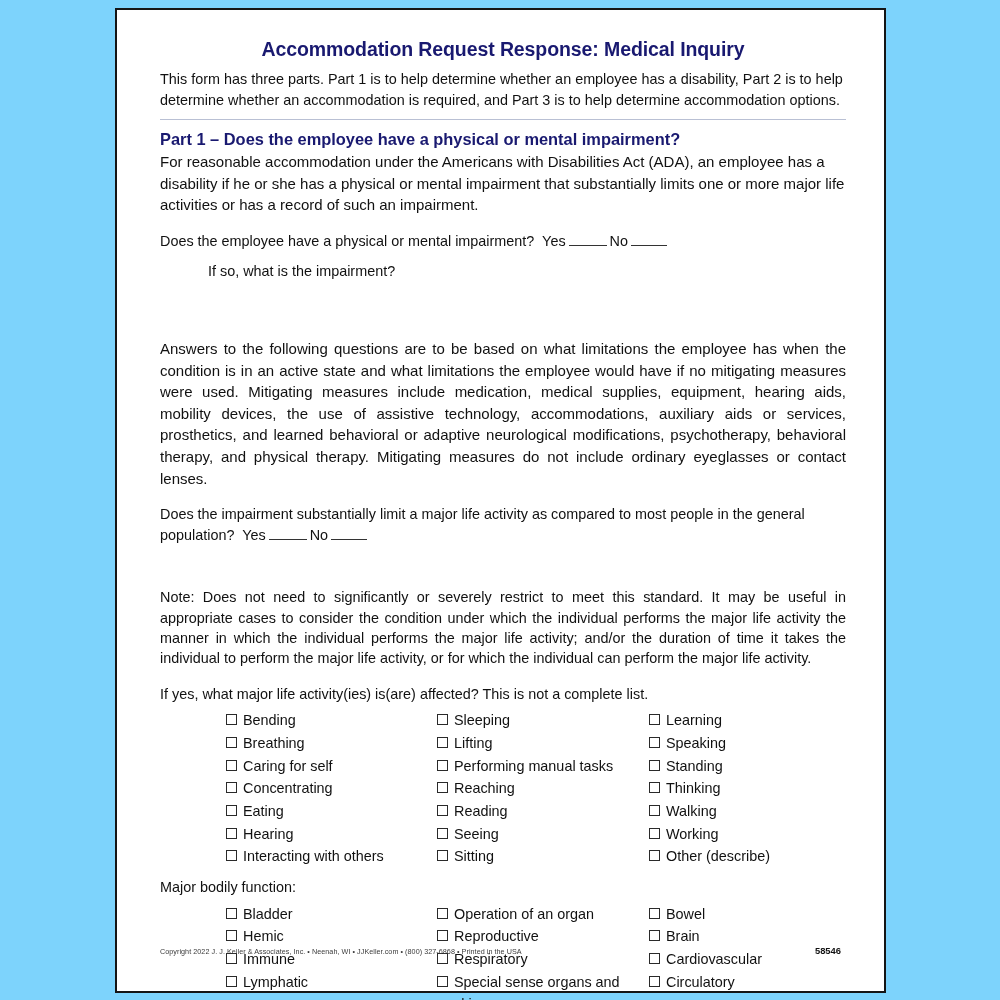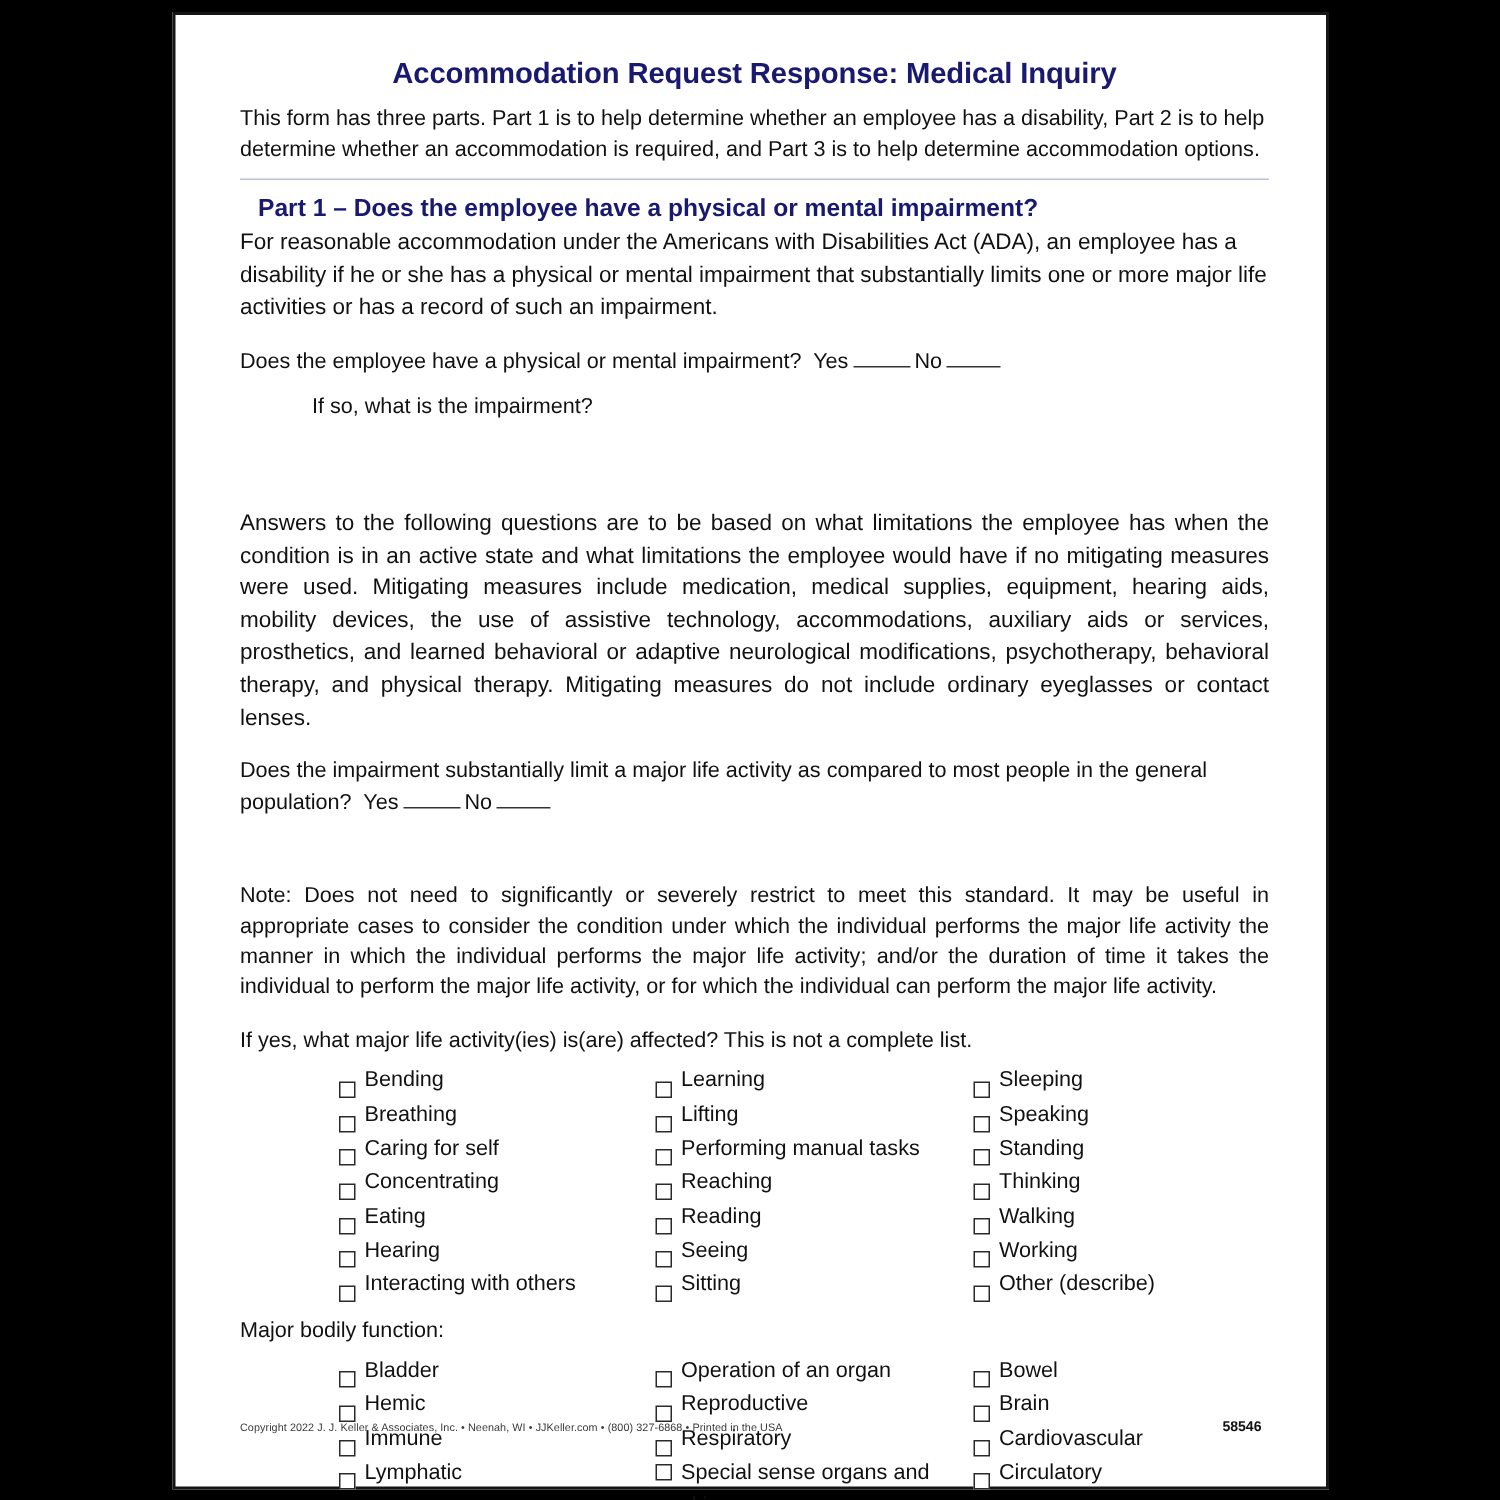--- a/index.html
+++ b/index.html
@@ -8,21 +8,21 @@
     padding: 0;
     width: 1000px;
     height: 1000px;
     background: #ffffff;
     font-family: "Liberation Sans", sans-serif;
   }
   #page-wrap {
     position: relative;
     width: 1000px;
     height: 1000px;
-    background: #000000;
+    background: #7dd3fc;
   }
   .sheet {
     position: absolute;
     left: 115px;
     top: 8px;
     width: 771px;
     height: 985px;
     background: #ffffff;
     border: 2px solid #151515;
   }
@@ -52,21 +52,21 @@
   .rule {
     border: none;
     border-top: 1.6px solid #b9c0d4;
     margin: 7px 0 9px 0;
     height: 0;
   }
   .part-heading {
     color: #191970;
     font-size: 16.4px;
     font-weight: bold;
-    margin: 0 0 1px 12px;
+    margin: 0 0 1px 0;
     line-height: 1.28;
   }
   .italic-block {
     font-size: 15px;
     line-height: 1.44;
     color: #111111;
     margin: 0;
   }
   .just-full { text-align: justify; text-align-last: left; margin-top: 42px; }
   .gap-md { height: 15px; }
@@ -84,21 +84,21 @@
   .blank-line.short { width: 36px; }
 
   .cb-grid {
     display: grid;
     grid-template-columns: 211px 212px 1fr;
     padding-left: 66px;
     row-gap: 0px;
   }
   .cb-item {
     display: flex;
-    align-items: flex-end;
+    align-items: flex-start;
     font-size: 14.4px;
     color: #111111;
     line-height: 22.7px;
     height: 22.7px;
   }
   .cb-item.tall { height: 45.4px; align-items: flex-start; }
   .cb-box {
     flex: 0 0 auto;
     width: 11px;
     height: 11px;
@@ -182,25 +182,25 @@
 
       <div class="gap-xs"></div>
 
       <div class="cb-grid" id="activities-grid">
           <div class="cb-item">
             <span class="cb-box"></span>
             <span class="cb-label">Bending</span>
           </div>
           <div class="cb-item">
             <span class="cb-box"></span>
+            <span class="cb-label">Sleeping</span>
+          </div>
+          <div class="cb-item">
+            <span class="cb-box"></span>
             <span class="cb-label">Learning</span>
-          </div>
-          <div class="cb-item">
-            <span class="cb-box"></span>
-            <span class="cb-label">Sleeping</span>
           </div>
           <div class="cb-item">
             <span class="cb-box"></span>
             <span class="cb-label">Breathing</span>
           </div>
           <div class="cb-item">
             <span class="cb-box"></span>
             <span class="cb-label">Lifting</span>
           </div>
           <div class="cb-item">

